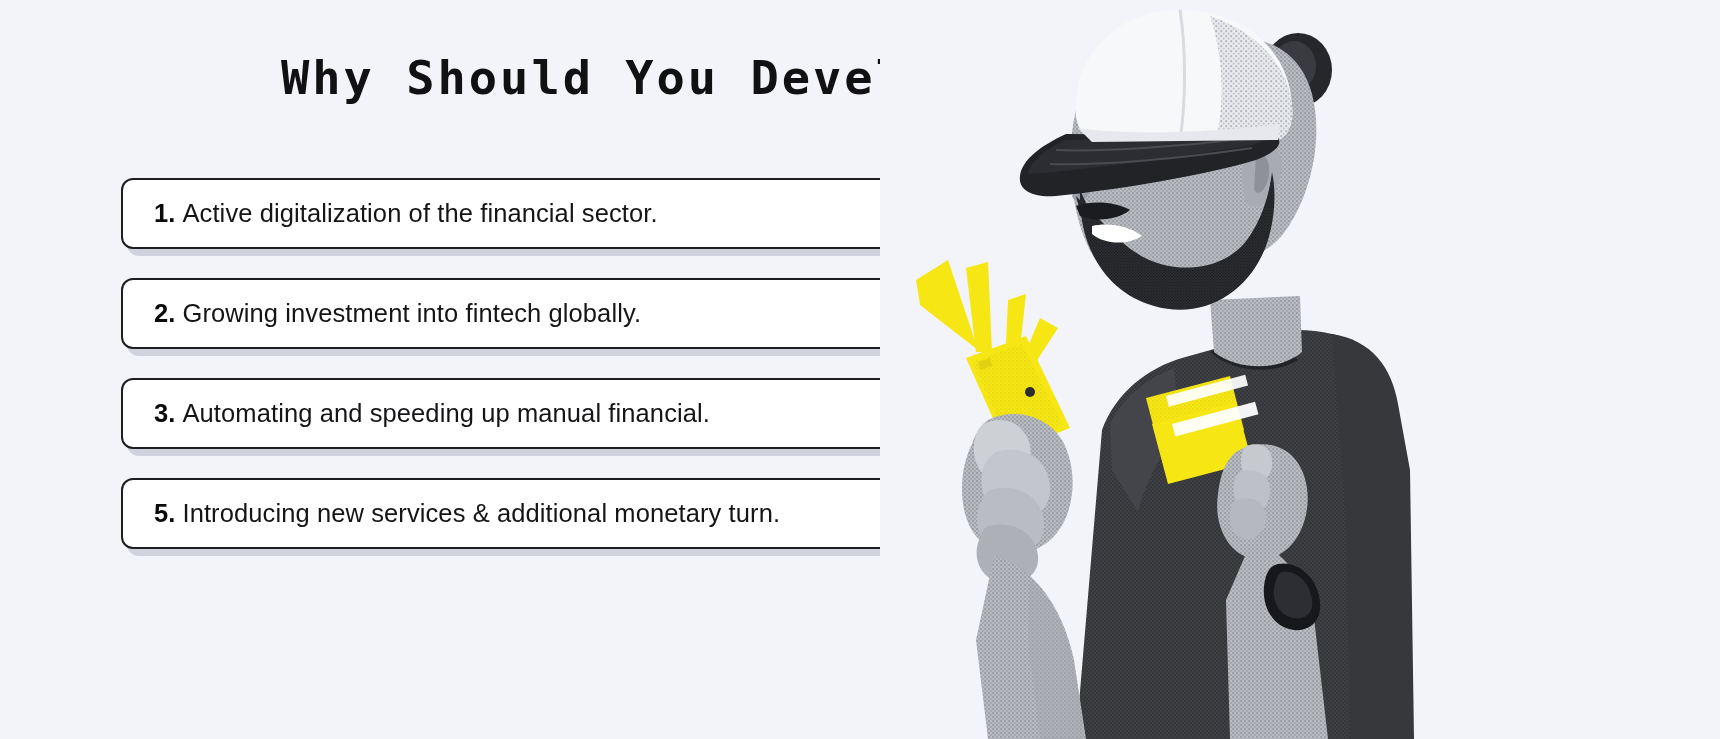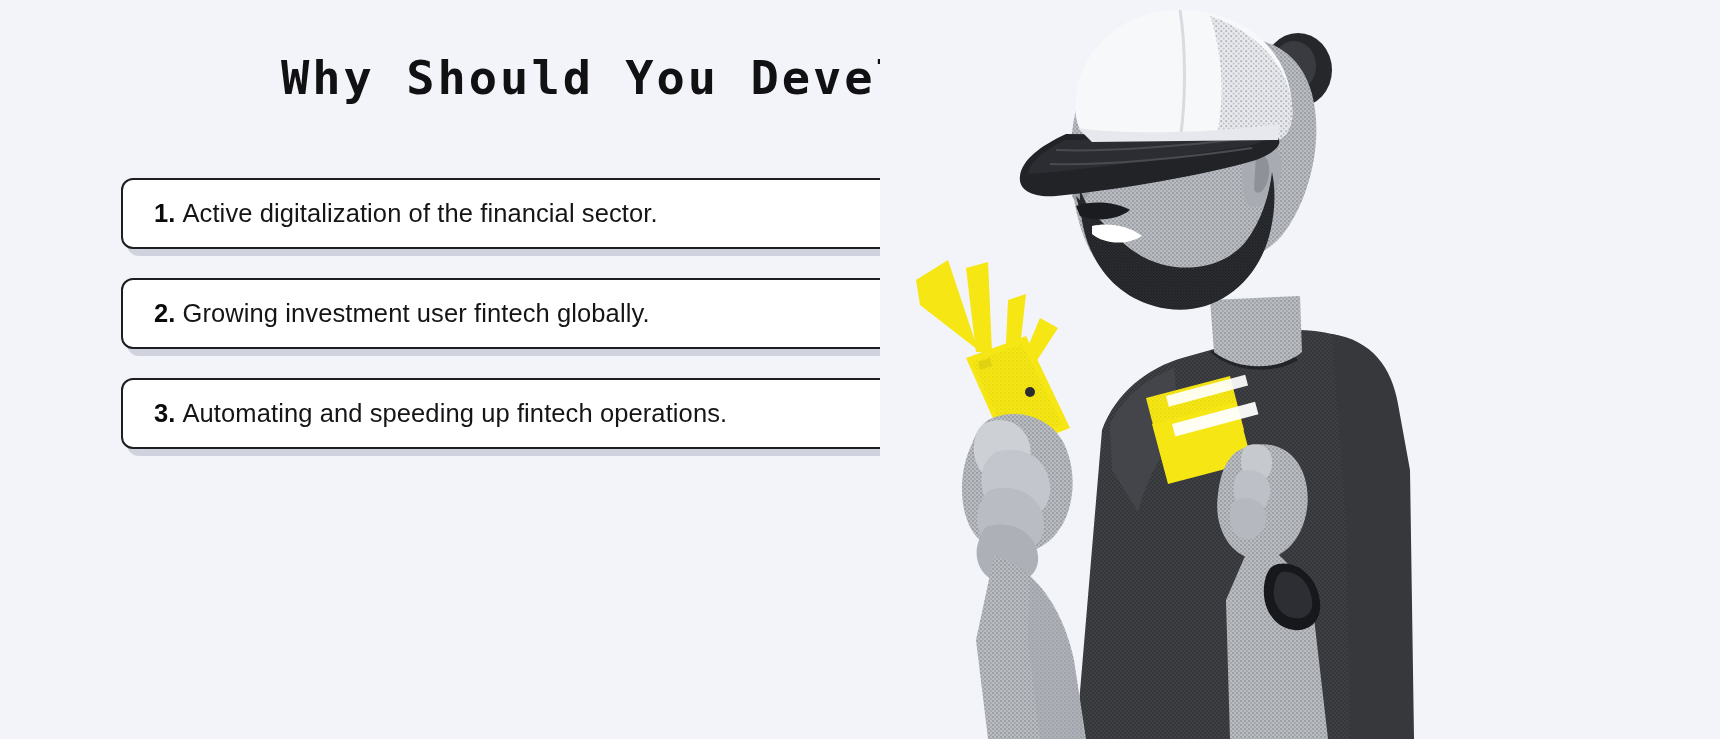--- a/index.html
+++ b/index.html
@@ -122,32 +122,38 @@
     <div class="card">
       <div class="card-shadow"></div>
       <div class="card-face">
         <span class="card-text"><span class="card-num">1.</span><span>Active digitalization of the financial sector.</span></span>
       </div>
     </div>
 
     <div class="card">
       <div class="card-shadow"></div>
       <div class="card-face">
-        <span class="card-text"><span class="card-num">2.</span><span>Growing investment user fintech globally.</span></span>
+        <span class="card-text"><span class="card-num">2.</span><span>Growing investment into fintech globally.</span></span>
       </div>
     </div>
 
     <div class="card">
       <div class="card-shadow"></div>
       <div class="card-face">
-        <span class="card-text"><span class="card-num">3.</span><span>Automating and speeding up fintech operations.</span></span>
+        <span class="card-text"><span class="card-num">3.</span><span>Automating and speeding up manual financial.</span></span>
       </div>
     </div>
 
 
+    <div class="card">
+      <div class="card-shadow"></div>
+      <div class="card-face">
+        <span class="card-text"><span class="card-num">5.</span><span>Introducing new services &amp; additional monetary turn.</span></span>
+      </div>
+    </div>
 
   </div>
 
   <div class="illustration">
     <svg width="840" height="739" viewBox="0 0 840 739" xmlns="http://www.w3.org/2000/svg">
       <defs>
         <pattern id="halftoneDark" width="4" height="4" patternUnits="userSpaceOnUse">
           <rect width="4" height="4" fill="#3f4044"></rect>
           <circle cx="1" cy="1" r="0.85" fill="#2a2b2e"></circle>
           <circle cx="3" cy="3" r="0.85" fill="#2a2b2e"></circle>

